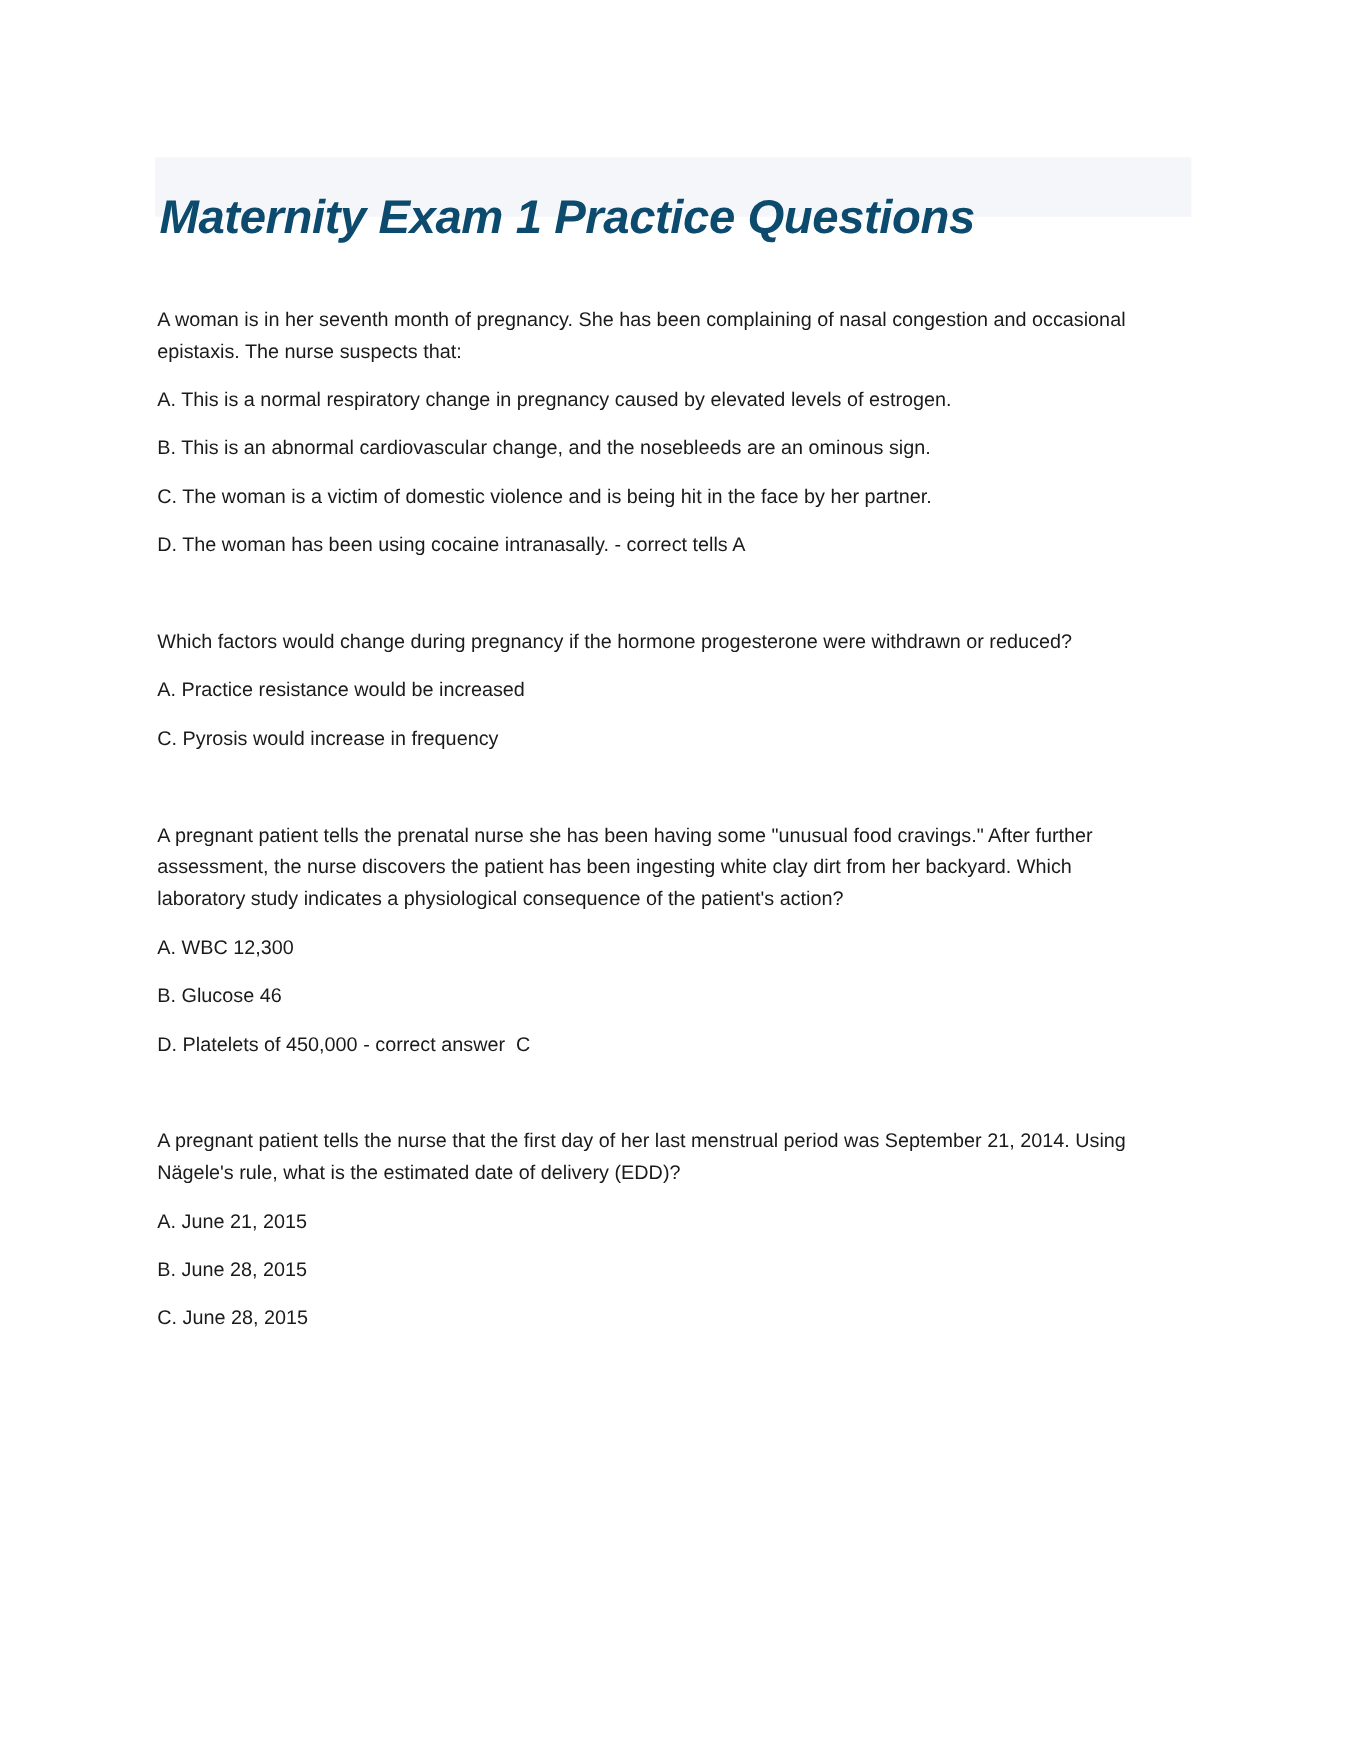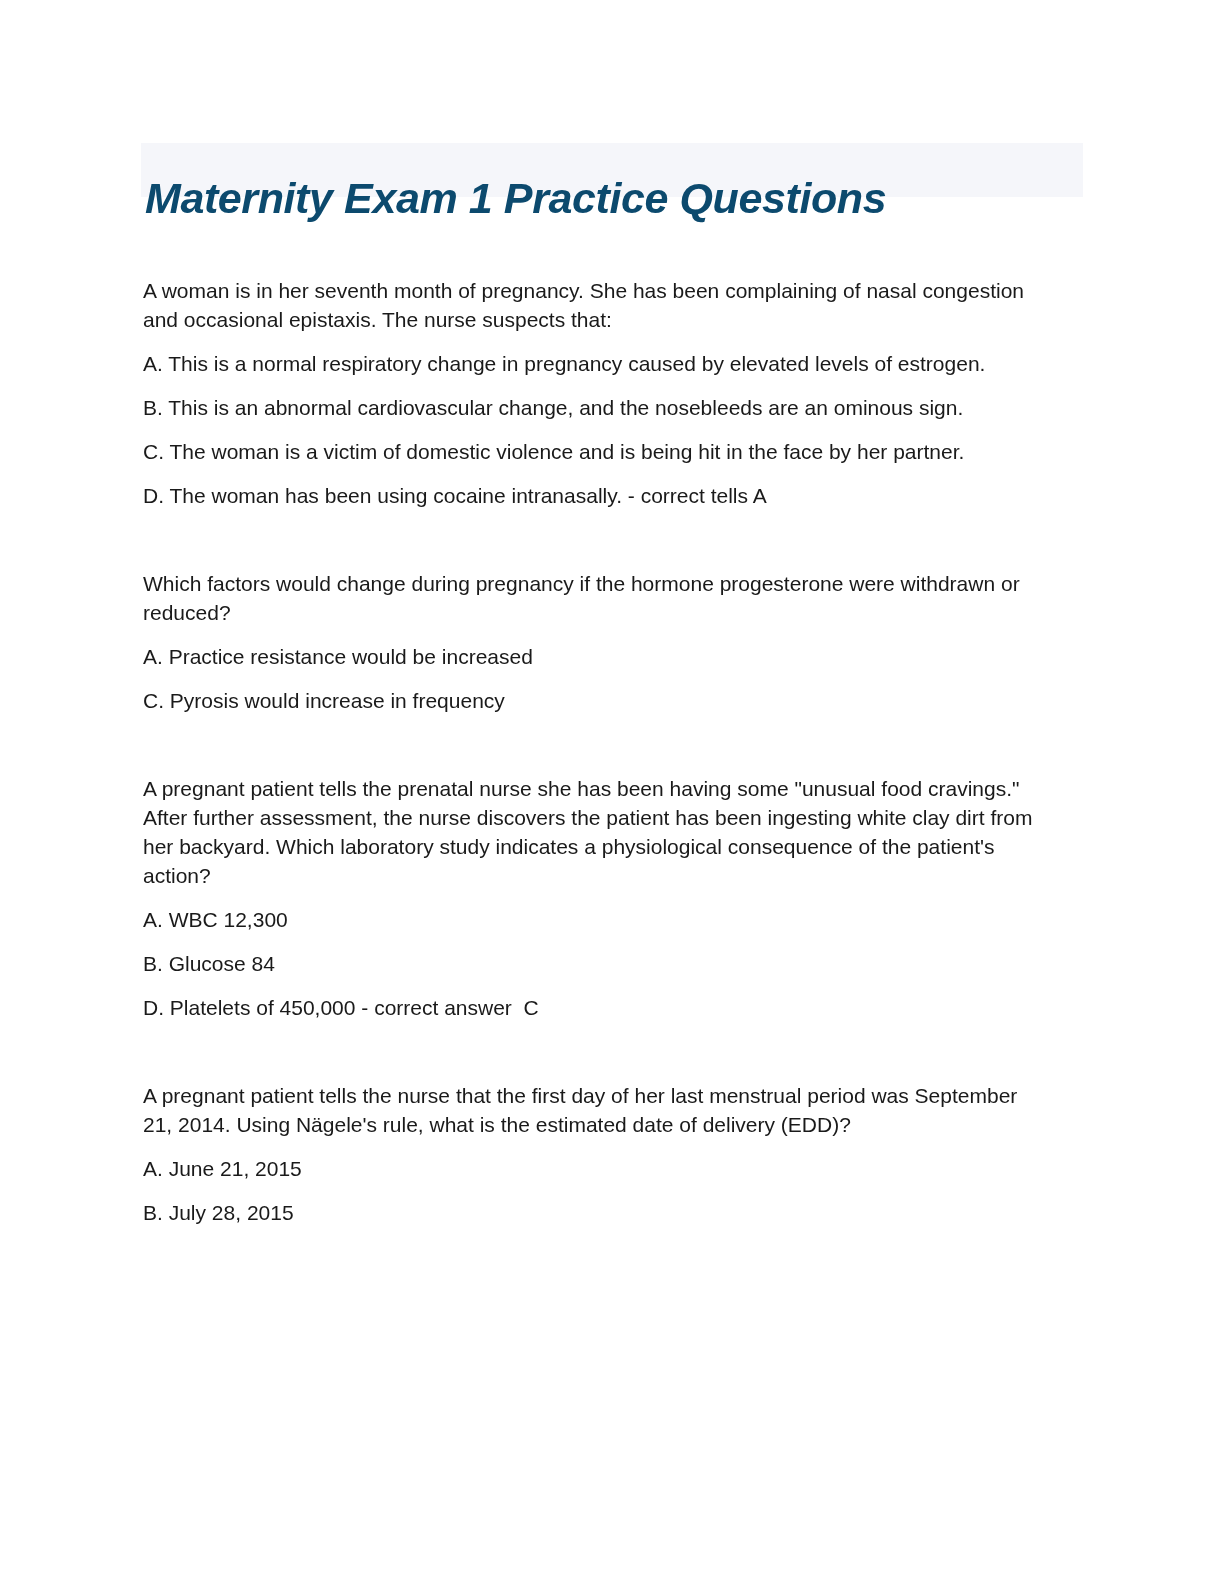--- a/index.html
+++ b/index.html
@@ -42,21 +42,21 @@
     font-style: italic;
   }
   .content {
     position: absolute;
     left: 143px;
     top: 276px;
     width: 895px;
   }
   .para {
     font-family: "Liberation Sans", "DejaVu Sans", sans-serif;
-    font-size: 21px;
+    font-size: 18px;
     line-height: 29px;
     color: #1a1a1a;
     margin: 0 0 15px 0;
     text-align: left;
     white-space: pre-wrap;
   }
   .para.opt {
     margin: 0 0 15px 0;
   }
   .block-gap {
@@ -90,26 +90,27 @@
       <p class="para">Which factors would change during pregnancy if the hormone progesterone were withdrawn or reduced?</p>
       <p class="para opt">A. Practice resistance would be increased</p>
       <p class="para opt">C. Pyrosis would increase in frequency</p>
     </div>
 
     <div class="block-gap"></div>
 
     <div class="q-block">
       <p class="para">A pregnant patient tells the prenatal nurse she has been having some "unusual food cravings." After further assessment, the nurse discovers the patient has been ingesting white clay dirt from her backyard. Which laboratory study indicates a physiological consequence of the patient's action?</p>
       <p class="para opt">A. WBC 12,300</p>
-      <p class="para opt">B. Glucose 84</p>
+      <p class="para opt">B. Glucose 46</p>
       <p class="para opt">D. Platelets of 450,000 - correct answer  C</p>
     </div>
 
     <div class="block-gap"></div>
 
     <div class="q-block">
       <p class="para">A pregnant patient tells the nurse that the first day of her last menstrual period was September 21, 2014. Using Nägele's rule, what is the estimated date of delivery (EDD)?</p>
       <p class="para opt">A. June 21, 2015</p>
-      <p class="para opt">B. July 28, 2015</p>
+      <p class="para opt">B. June 28, 2015</p>
+      <p class="para opt">C. June 28, 2015</p>
     </div>
 
   </div>
 </div>
 
 </body></html>

